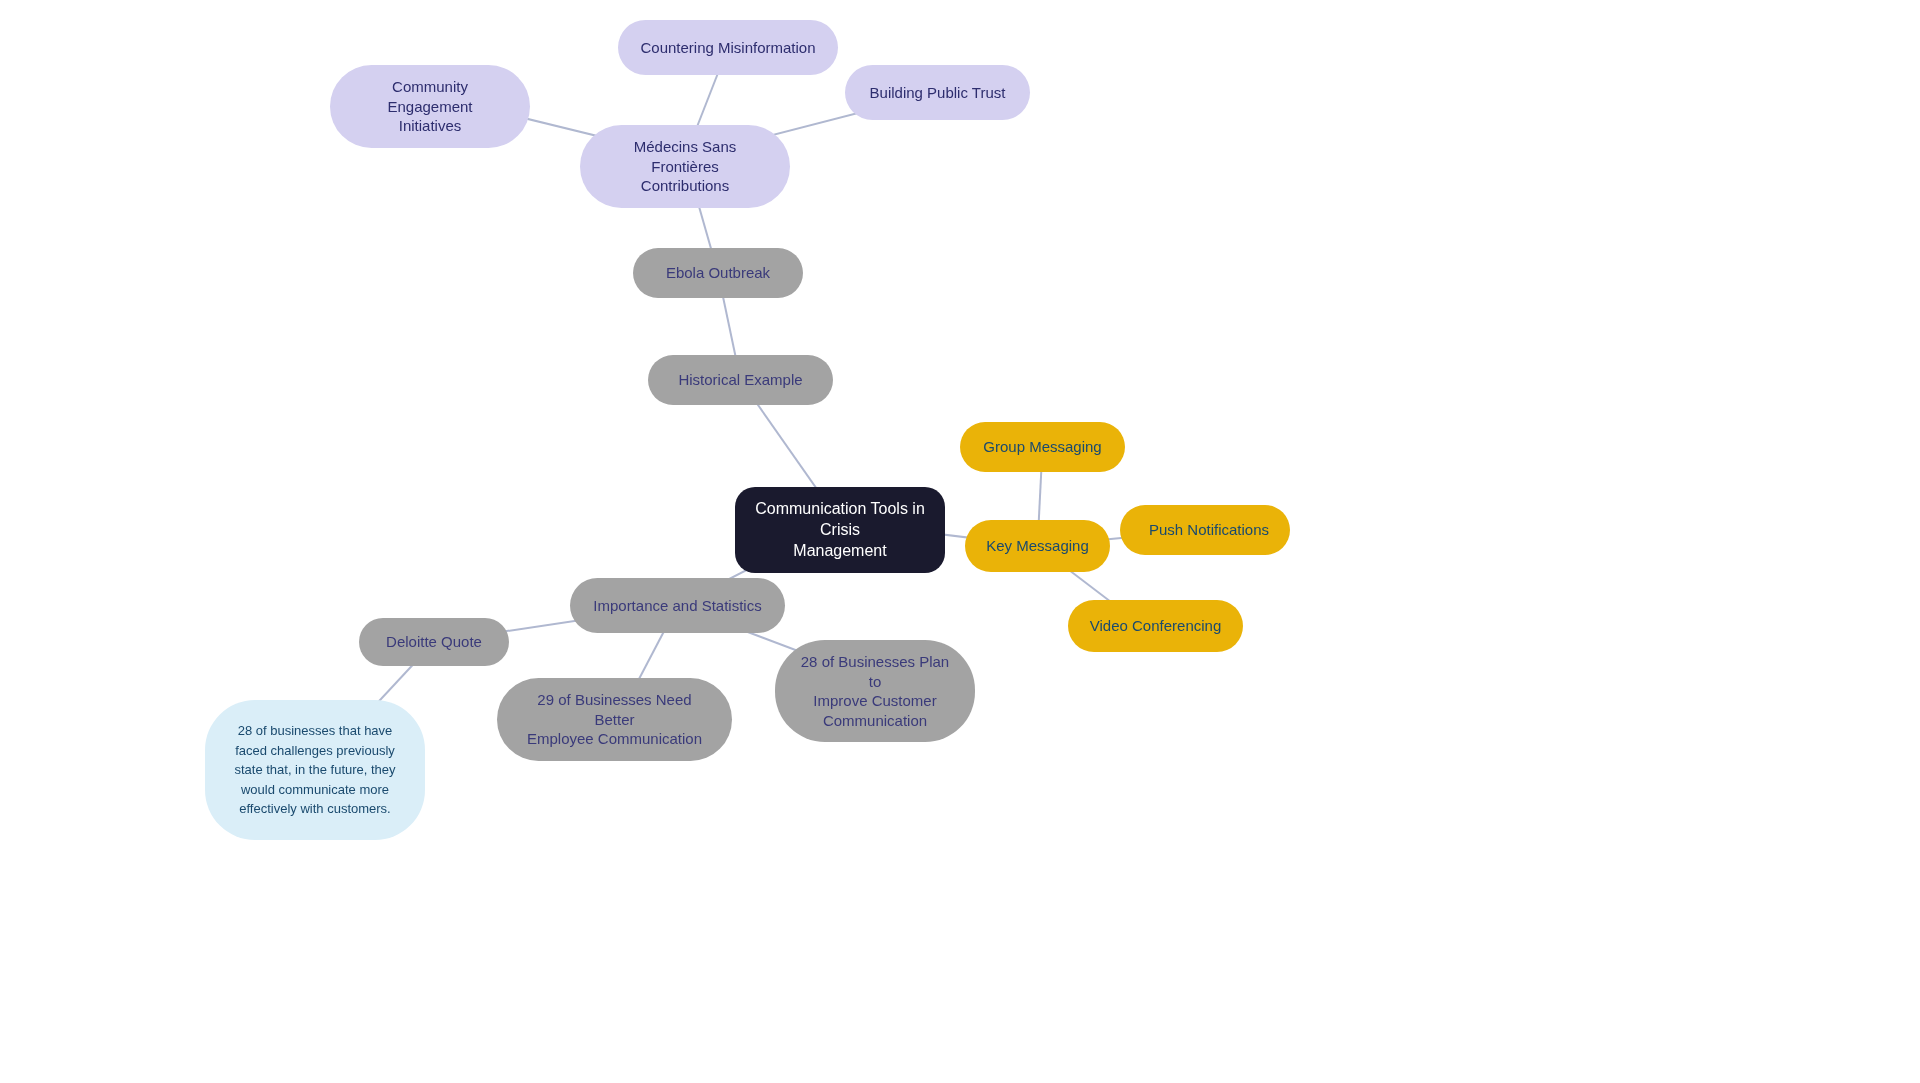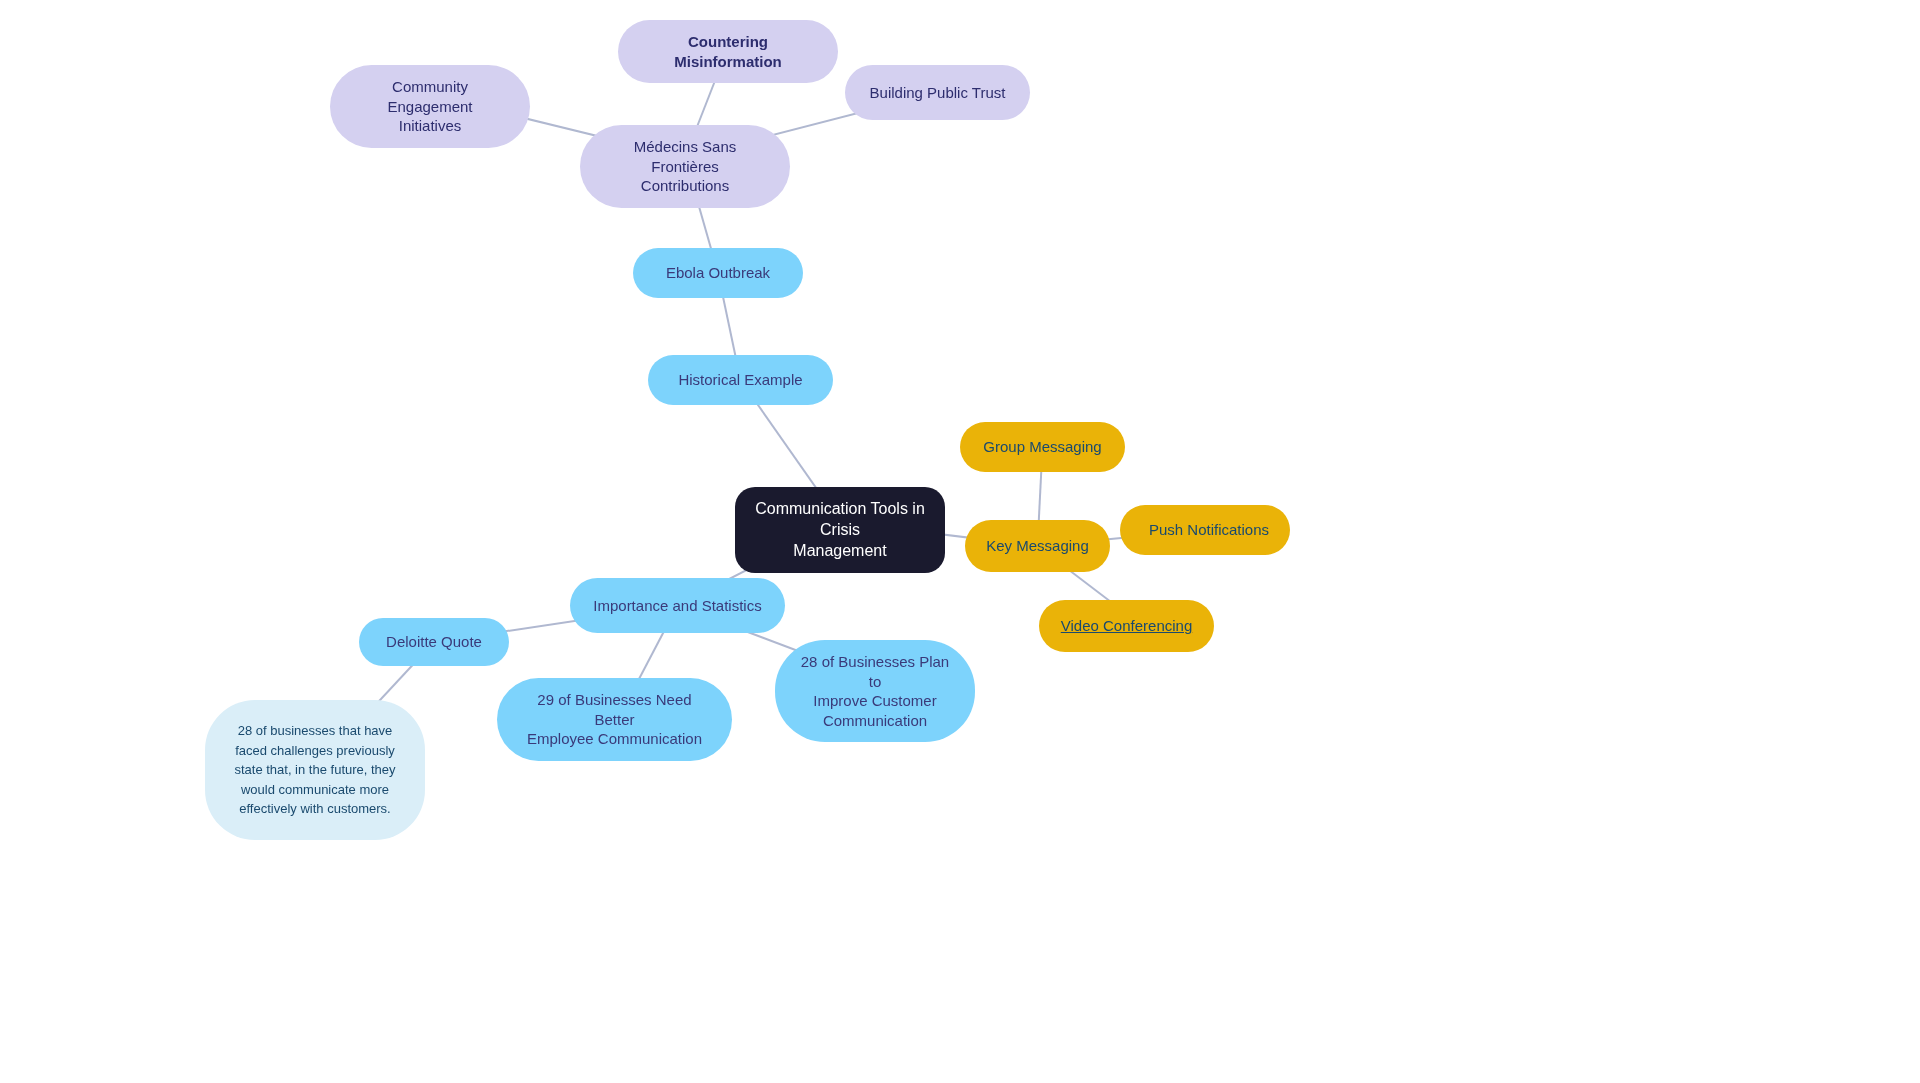--- a/index.html
+++ b/index.html
@@ -47,21 +47,21 @@
       border: none;
     }
     .node-center {
       background: #1a1a2e;
       color: #ffffff;
       border-radius: 20px;
       font-size: 16px;
       font-weight: 500;
     }
     .node-light-purple {
-      background: #7dd3fc;
+      background: #a3a3a3;
       color: #3a3a7a;
     }
     .node-light-blue {
       background: #daeef8;
       color: #1a4a6e;
     }
   </style>
 </head>
 <body>
 
@@ -82,21 +82,21 @@
       <line x1="1037.5" y1="546" x2="1042.5" y2="447" stroke="#b0b8d0" stroke-width="2"></line>
       <line x1="1037.5" y1="546" x2="1205" y2="530" stroke="#b0b8d0" stroke-width="2"></line>
       <line x1="1037.5" y1="546" x2="1142.5" y2="626" stroke="#b0b8d0" stroke-width="2"></line>
     </svg>
   <div id="nodes-container">
       <div class="node node-center" style="left: 735px; top: 487px; width: 210px; min-height: 70px;">
         <span style="white-space: pre-line; text-align: center;">Communication Tools in Crisis
 Management</span>
       </div>
       <div class="node node-purple" style="left: 618px; top: 20px; width: 220px; min-height: 55px;">
-        <span style="white-space: pre-line; font-weight: bold;">Countering Misinformation</span>
+        <span style="white-space: pre-line;">Countering Misinformation</span>
       </div>
       <div class="node node-purple" style="left: 330px; top: 65px; width: 200px; min-height: 60px;">
         <span style="white-space: pre-line;">Community Engagement
 Initiatives</span>
       </div>
       <div class="node node-purple" style="left: 845px; top: 65px; width: 185px; min-height: 55px;">
         <span style="white-space: pre-line;">Building Public Trust</span>
       </div>
       <div class="node node-purple" style="left: 580px; top: 125px; width: 210px; min-height: 65px;">
         <span style="white-space: pre-line;">Médecins Sans Frontières
@@ -132,17 +132,17 @@
       </div>
       <div class="node node-blue" style="left: 965px; top: 520px; width: 145px; min-height: 52px;">
         <span style="white-space: pre-line;">Key Messaging</span>
       </div>
       <div class="node node-blue" style="left: 960px; top: 422px; width: 165px; min-height: 50px;">
         <span style="white-space: pre-line;">Group Messaging</span>
       </div>
       <div class="node node-blue" style="left: 1120px; top: 505px; width: 170px; min-height: 50px;">
         <span style="white-space: pre-line; margin-left: 8px;">Push Notifications</span>
       </div>
-      <div class="node node-blue" style="left: 1039px; top: 600px; width: 175px; min-height: 52px; text-decoration: underline;">
+      <div class="node node-blue" style="left: 1068px; top: 600px; width: 175px; min-height: 52px;">
         <span style="white-space: pre-line;">Video Conferencing</span>
       </div>
     </div>
 </div>
 
 </body></html>

